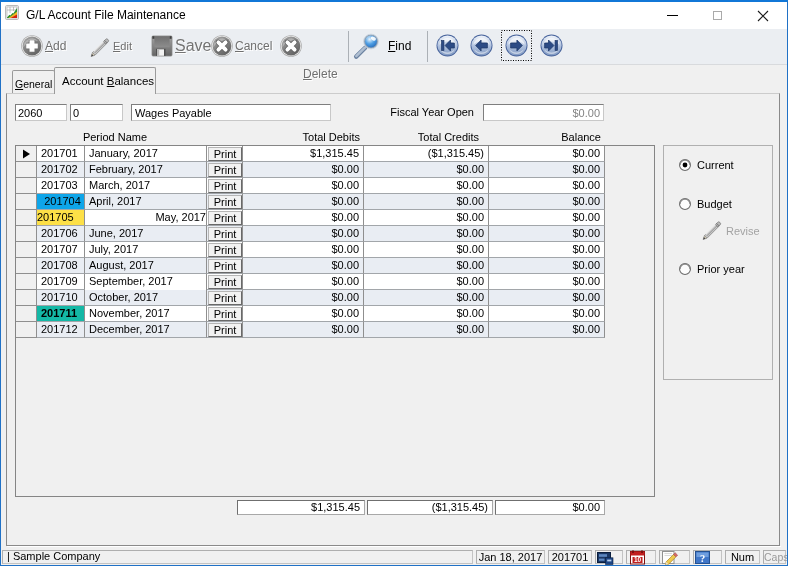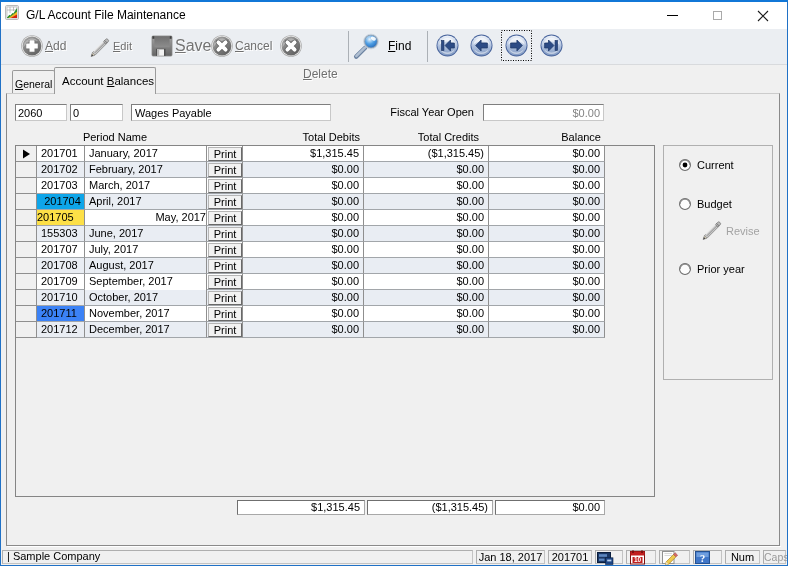--- a/index.html
+++ b/index.html
@@ -250,21 +250,21 @@
 <div class="abs t11" style="left:208px;top:195px;width:34px;height:14px;background:#f2f2f2;border:1px solid #696969;border-top-color:#b5b5b5;border-left-color:#b5b5b5;box-sizing:border-box;text-align:center;line-height:13px;">Print</div>
 <div class="abs" style="left:16px;top:210px;width:21px;height:16px;background:#f0f0f0;border-right:1px solid #8f8f8f;border-bottom:1px solid #8f8f8f;box-sizing:border-box;"></div>
 <div class="abs t11" style="left:37px;top:210px;width:48px;height:16px;background:#fde047;border-right:1px solid #8f8f8f;border-bottom:1px solid #a2a6aa;box-sizing:border-box;text-align:left;line-height:15px;">201705</div>
 <div class="abs t11" style="left:85px;top:210px;width:122px;height:16px;background:#ffffff;border-right:1px solid #8f8f8f;border-bottom:1px solid #a2a6aa;box-sizing:border-box;text-align:right;padding-left:4px;line-height:15px;">May, 2017</div>
 <div class="abs t11" style="left:243px;top:210px;width:121px;height:16px;background:#ffffff;border-right:1px solid #8f8f8f;border-bottom:1px solid #a2a6aa;box-sizing:border-box;text-align:right;padding-right:4px;line-height:15px;">$0.00</div>
 <div class="abs t11" style="left:364px;top:210px;width:125px;height:16px;background:#ffffff;border-right:1px solid #8f8f8f;border-bottom:1px solid #a2a6aa;box-sizing:border-box;text-align:right;padding-right:4px;line-height:15px;">$0.00</div>
 <div class="abs t11" style="left:489px;top:210px;width:116px;height:16px;background:#ffffff;border-right:1px solid #8f8f8f;border-bottom:1px solid #a2a6aa;box-sizing:border-box;text-align:right;padding-right:4px;line-height:15px;">$0.00</div>
 <div class="abs" style="left:207px;top:210px;width:36px;height:16px;background:#ffffff;border-right:1px solid #8f8f8f;border-bottom:1px solid #a2a6aa;box-sizing:border-box;"></div>
 <div class="abs t11" style="left:208px;top:211px;width:34px;height:14px;background:#f2f2f2;border:1px solid #696969;border-top-color:#b5b5b5;border-left-color:#b5b5b5;box-sizing:border-box;text-align:center;line-height:13px;">Print</div>
 <div class="abs" style="left:16px;top:226px;width:21px;height:16px;background:#f0f0f0;border-right:1px solid #8f8f8f;border-bottom:1px solid #8f8f8f;box-sizing:border-box;"></div>
-<div class="abs t11" style="left:37px;top:226px;width:48px;height:16px;background:#e9edf3;border-right:1px solid #8f8f8f;border-bottom:1px solid #a2a6aa;box-sizing:border-box;text-align:left;padding-left:4px;line-height:15px;">155303</div>
+<div class="abs t11" style="left:37px;top:226px;width:48px;height:16px;background:#e9edf3;border-right:1px solid #8f8f8f;border-bottom:1px solid #a2a6aa;box-sizing:border-box;text-align:left;padding-left:4px;line-height:15px;">201706</div>
 <div class="abs t11" style="left:85px;top:226px;width:122px;height:16px;background:#e9edf3;border-right:1px solid #8f8f8f;border-bottom:1px solid #a2a6aa;box-sizing:border-box;text-align:left;padding-left:4px;line-height:15px;">June, 2017</div>
 <div class="abs t11" style="left:243px;top:226px;width:121px;height:16px;background:#e9edf3;border-right:1px solid #8f8f8f;border-bottom:1px solid #a2a6aa;box-sizing:border-box;text-align:right;padding-right:4px;line-height:15px;">$0.00</div>
 <div class="abs t11" style="left:364px;top:226px;width:125px;height:16px;background:#e9edf3;border-right:1px solid #8f8f8f;border-bottom:1px solid #a2a6aa;box-sizing:border-box;text-align:right;padding-right:4px;line-height:15px;">$0.00</div>
 <div class="abs t11" style="left:489px;top:226px;width:116px;height:16px;background:#e9edf3;border-right:1px solid #8f8f8f;border-bottom:1px solid #a2a6aa;box-sizing:border-box;text-align:right;padding-right:4px;line-height:15px;">$0.00</div>
 <div class="abs" style="left:207px;top:226px;width:36px;height:16px;background:#e9edf3;border-right:1px solid #8f8f8f;border-bottom:1px solid #a2a6aa;box-sizing:border-box;"></div>
 <div class="abs t11" style="left:208px;top:227px;width:34px;height:14px;background:#f2f2f2;border:1px solid #696969;border-top-color:#b5b5b5;border-left-color:#b5b5b5;box-sizing:border-box;text-align:center;line-height:13px;">Print</div>
 <div class="abs" style="left:16px;top:242px;width:21px;height:16px;background:#f0f0f0;border-right:1px solid #8f8f8f;border-bottom:1px solid #8f8f8f;box-sizing:border-box;"></div>
 <div class="abs t11" style="left:37px;top:242px;width:48px;height:16px;background:#ffffff;border-right:1px solid #8f8f8f;border-bottom:1px solid #a2a6aa;box-sizing:border-box;text-align:left;padding-left:4px;line-height:15px;">201707</div>
 <div class="abs t11" style="left:85px;top:242px;width:122px;height:16px;background:#ffffff;border-right:1px solid #8f8f8f;border-bottom:1px solid #a2a6aa;box-sizing:border-box;text-align:left;padding-left:4px;line-height:15px;">July, 2017</div>
 <div class="abs t11" style="left:243px;top:242px;width:121px;height:16px;background:#ffffff;border-right:1px solid #8f8f8f;border-bottom:1px solid #a2a6aa;box-sizing:border-box;text-align:right;padding-right:4px;line-height:15px;">$0.00</div>
@@ -290,21 +290,21 @@
 <div class="abs t11" style="left:208px;top:275px;width:34px;height:14px;background:#f2f2f2;border:1px solid #696969;border-top-color:#b5b5b5;border-left-color:#b5b5b5;box-sizing:border-box;text-align:center;line-height:13px;">Print</div>
 <div class="abs" style="left:16px;top:290px;width:21px;height:16px;background:#f0f0f0;border-right:1px solid #8f8f8f;border-bottom:1px solid #8f8f8f;box-sizing:border-box;"></div>
 <div class="abs t11" style="left:37px;top:290px;width:48px;height:16px;background:#e9edf3;border-right:1px solid #8f8f8f;border-bottom:1px solid #a2a6aa;box-sizing:border-box;text-align:left;padding-left:4px;line-height:15px;">201710</div>
 <div class="abs t11" style="left:85px;top:290px;width:122px;height:16px;background:#e9edf3;border-right:1px solid #8f8f8f;border-bottom:1px solid #a2a6aa;box-sizing:border-box;text-align:left;padding-left:4px;line-height:15px;">October, 2017</div>
 <div class="abs t11" style="left:243px;top:290px;width:121px;height:16px;background:#e9edf3;border-right:1px solid #8f8f8f;border-bottom:1px solid #a2a6aa;box-sizing:border-box;text-align:right;padding-right:4px;line-height:15px;">$0.00</div>
 <div class="abs t11" style="left:364px;top:290px;width:125px;height:16px;background:#e9edf3;border-right:1px solid #8f8f8f;border-bottom:1px solid #a2a6aa;box-sizing:border-box;text-align:right;padding-right:4px;line-height:15px;">$0.00</div>
 <div class="abs t11" style="left:489px;top:290px;width:116px;height:16px;background:#e9edf3;border-right:1px solid #8f8f8f;border-bottom:1px solid #a2a6aa;box-sizing:border-box;text-align:right;padding-right:4px;line-height:15px;">$0.00</div>
 <div class="abs" style="left:207px;top:290px;width:36px;height:16px;background:#e9edf3;border-right:1px solid #8f8f8f;border-bottom:1px solid #a2a6aa;box-sizing:border-box;"></div>
 <div class="abs t11" style="left:208px;top:291px;width:34px;height:14px;background:#f2f2f2;border:1px solid #696969;border-top-color:#b5b5b5;border-left-color:#b5b5b5;box-sizing:border-box;text-align:center;line-height:13px;">Print</div>
 <div class="abs" style="left:16px;top:306px;width:21px;height:16px;background:#f0f0f0;border-right:1px solid #8f8f8f;border-bottom:1px solid #8f8f8f;box-sizing:border-box;"></div>
-<div class="abs t11" style="left:37px;top:306px;width:48px;height:16px;background:#3b82f6;border-right:1px solid #8f8f8f;border-bottom:1px solid #a2a6aa;box-sizing:border-box;text-align:left;padding-left:4px;line-height:15px;">201711</div>
+<div class="abs t11" style="left:37px;top:306px;width:48px;height:16px;background:#14b8a6;border-right:1px solid #8f8f8f;border-bottom:1px solid #a2a6aa;box-sizing:border-box;text-align:left;padding-left:4px;line-height:15px;font-weight:bold;">201711</div>
 <div class="abs t11" style="left:85px;top:306px;width:122px;height:16px;background:#ffffff;border-right:1px solid #8f8f8f;border-bottom:1px solid #a2a6aa;box-sizing:border-box;text-align:left;padding-left:4px;line-height:15px;">November, 2017</div>
 <div class="abs t11" style="left:243px;top:306px;width:121px;height:16px;background:#ffffff;border-right:1px solid #8f8f8f;border-bottom:1px solid #a2a6aa;box-sizing:border-box;text-align:right;padding-right:4px;line-height:15px;">$0.00</div>
 <div class="abs t11" style="left:364px;top:306px;width:125px;height:16px;background:#ffffff;border-right:1px solid #8f8f8f;border-bottom:1px solid #a2a6aa;box-sizing:border-box;text-align:right;padding-right:4px;line-height:15px;">$0.00</div>
 <div class="abs t11" style="left:489px;top:306px;width:116px;height:16px;background:#ffffff;border-right:1px solid #8f8f8f;border-bottom:1px solid #a2a6aa;box-sizing:border-box;text-align:right;padding-right:4px;line-height:15px;">$0.00</div>
 <div class="abs" style="left:207px;top:306px;width:36px;height:16px;background:#ffffff;border-right:1px solid #8f8f8f;border-bottom:1px solid #a2a6aa;box-sizing:border-box;"></div>
 <div class="abs t11" style="left:208px;top:307px;width:34px;height:14px;background:#f2f2f2;border:1px solid #696969;border-top-color:#b5b5b5;border-left-color:#b5b5b5;box-sizing:border-box;text-align:center;line-height:13px;">Print</div>
 <div class="abs" style="left:16px;top:322px;width:21px;height:16px;background:#f0f0f0;border-right:1px solid #8f8f8f;border-bottom:1px solid #8f8f8f;box-sizing:border-box;"></div>
 <div class="abs t11" style="left:37px;top:322px;width:48px;height:16px;background:#e9edf3;border-right:1px solid #8f8f8f;border-bottom:1px solid #a2a6aa;box-sizing:border-box;text-align:left;padding-left:4px;line-height:15px;">201712</div>
 <div class="abs t11" style="left:85px;top:322px;width:122px;height:16px;background:#e9edf3;border-right:1px solid #8f8f8f;border-bottom:1px solid #a2a6aa;box-sizing:border-box;text-align:left;padding-left:4px;line-height:15px;">December, 2017</div>
 <div class="abs t11" style="left:243px;top:322px;width:121px;height:16px;background:#e9edf3;border-right:1px solid #8f8f8f;border-bottom:1px solid #a2a6aa;box-sizing:border-box;text-align:right;padding-right:4px;line-height:15px;">$0.00</div>

